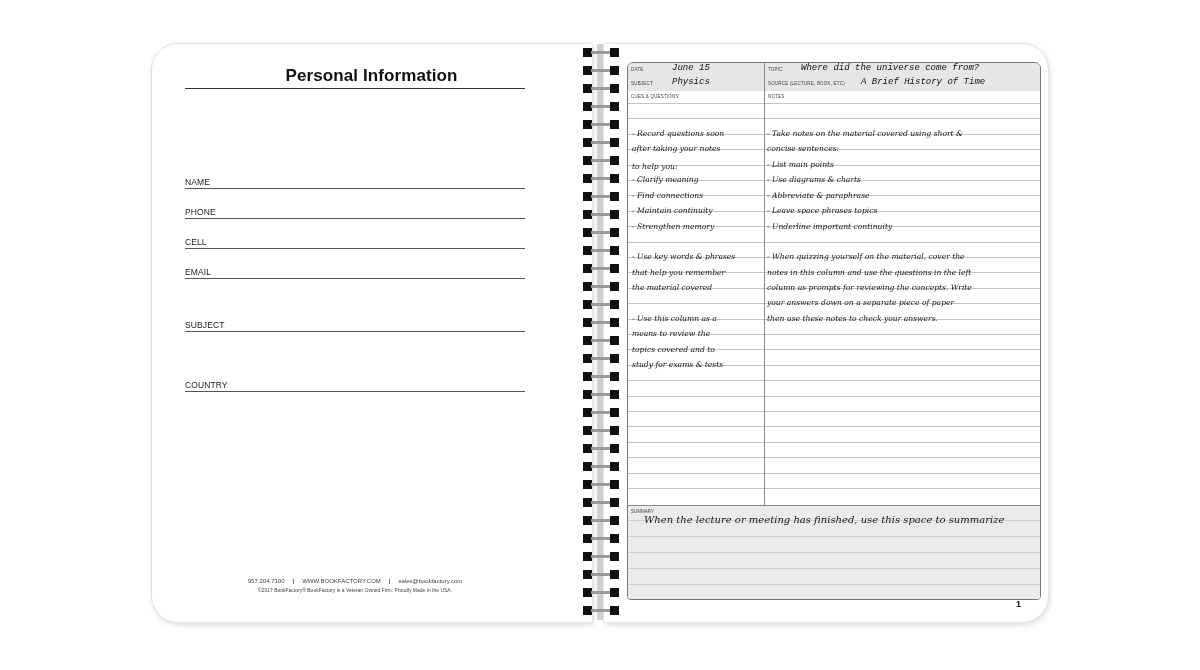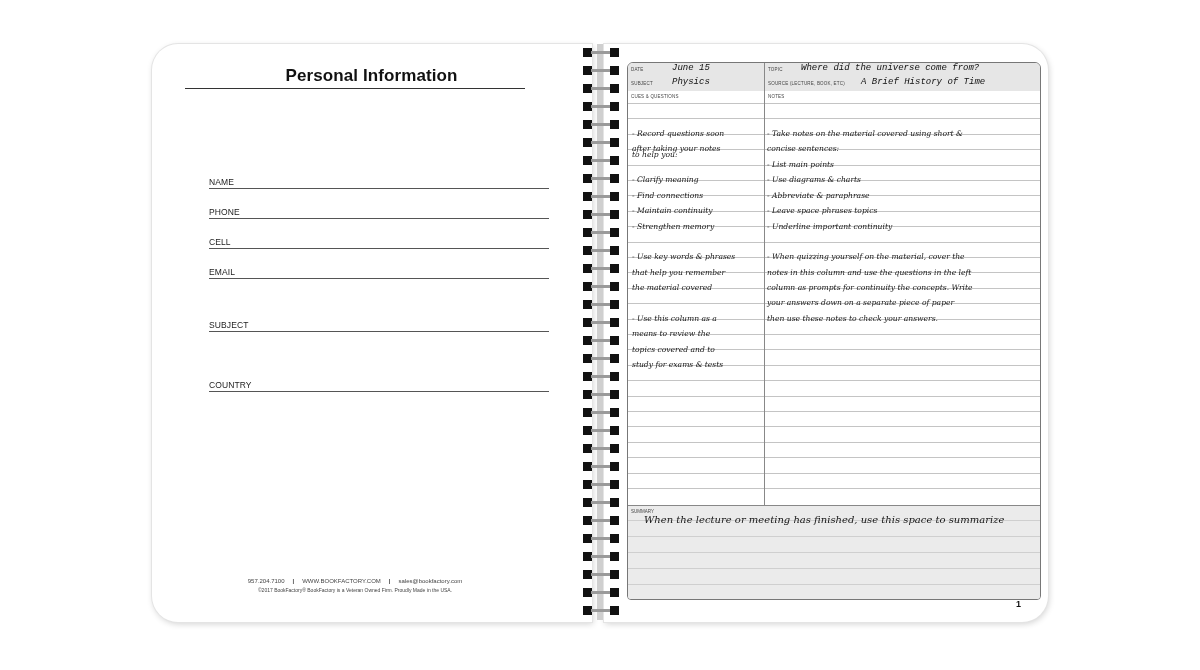--- a/index.html
+++ b/index.html
@@ -11,21 +11,21 @@
     position:absolute; background:#fff;
     box-shadow: 0 0 0 1px #e4e4e4, 1px 2px 6px rgba(0,0,0,0.18);
   }
   .page-left  { left:152px; top:44px; width:440px; height:578px; border-radius:26px 0 0 26px; }
   .page-right { left:604px; top:44px; width:444px; height:578px; border-radius:0 26px 26px 0; }
 
   
   .pi-title { position:absolute; left:0; top:22px; width:405px; text-align:center;
     font-size:17px; font-weight:bold; letter-spacing:0.1px; padding-left:34px; box-sizing:border-box; }
   .pi-title-rule { position:absolute; left:33px; top:44px; width:340px; height:0; border-top:1.5px solid #333; }
-  .field { position:absolute; left:33px; width:340px; height:14px; border-bottom:1.5px solid #555;margin-left:24px; }
+  .field { position:absolute; left:33px; width:340px; height:14px; border-bottom:1.5px solid #555; }
   .field-label { position:absolute; left:0; bottom:1px; font-size:8.5px; color:#222; letter-spacing:0.1px; }
   .footer-left { position:absolute; left:33px; width:340px; text-align:center; color:#444; }
   .footer-line1 { top:534px; font-size:6px; }
   .footer-line2 { top:543px; font-size:5px; }
   .footer-line1 .sep { margin:0 8px; font-weight:bold; }
 
   
   .spiral { position:absolute; left:580px; top:44px; width:42px; height:580px; }
   .spiral-spine { position:absolute; left:17px; top:0; width:6px; height:576px; background:#cfcfcf; }
   .coil { position:absolute; left:3px; width:36px; height:9px; }
@@ -132,21 +132,21 @@
     <div class="ruled" style="top:379px"></div>
     <div class="ruled" style="top:394px"></div>
     <div class="ruled" style="top:410px"></div>
     <div class="ruled" style="top:425px"></div>
 
     <div class="col-divider"></div>
 
     <div>
       <div class="hw" style="left:4px;top:63px">- Record questions soon</div>
       <div class="hw" style="left:4px;top:78px">  after taking your notes</div>
-      <div class="hw" style="left:4px;top:84px">  to help you:</div>
+      <div class="hw" style="left:4px;top:96px">  to help you:</div>
       <div class="hw" style="left:4px;top:109px">   - Clarify meaning</div>
       <div class="hw" style="left:4px;top:125px">   - Find connections</div>
       <div class="hw" style="left:4px;top:140px">   - Maintain continuity</div>
       <div class="hw" style="left:4px;top:156px">   - Strengthen memory</div>
       <div class="hw" style="left:4px;top:186px">- Use key words &amp; phrases</div>
       <div class="hw" style="left:4px;top:202px">  that help you remember</div>
       <div class="hw" style="left:4px;top:217px">  the material covered</div>
       <div class="hw" style="left:4px;top:248px">- Use this column as a</div>
       <div class="hw" style="left:4px;top:263px">  means to review the</div>
       <div class="hw" style="left:4px;top:279px">  topics covered and to</div>
@@ -156,21 +156,21 @@
     <div>
       <div class="hw" style="left:139px;top:63px">- Take notes on the material covered using short &amp;</div>
       <div class="hw" style="left:139px;top:78px">  concise sentences:</div>
       <div class="hw" style="left:139px;top:94px">     - List main points</div>
       <div class="hw" style="left:139px;top:109px">     - Use diagrams &amp; charts</div>
       <div class="hw" style="left:139px;top:125px">     - Abbreviate &amp; paraphrase</div>
       <div class="hw" style="left:139px;top:140px">     - Leave space phrases topics</div>
       <div class="hw" style="left:139px;top:156px">     - Underline important continuity</div>
       <div class="hw" style="left:139px;top:186px">- When quizzing yourself on the material, cover the</div>
       <div class="hw" style="left:139px;top:202px">  notes in this column and use the questions in the left</div>
-      <div class="hw" style="left:139px;top:217px">  column as prompts for continuity the concepts. Write</div>
+      <div class="hw" style="left:139px;top:217px">  column as prompts for reviewing the concepts. Write</div>
       <div class="hw" style="left:139px;top:232px">  your answers down on a separate piece of paper</div>
       <div class="hw" style="left:139px;top:248px">  then use these notes to check your answers.</div>
     </div>
 
     <div class="summary">
       <span class="summary-lab">SUMMARY</span>
       <div class="summary-rule" style="top:14px"></div>
       <div class="summary-rule" style="top:30px"></div>
       <div class="summary-rule" style="top:46px"></div>
       <div class="summary-rule" style="top:62px"></div>

